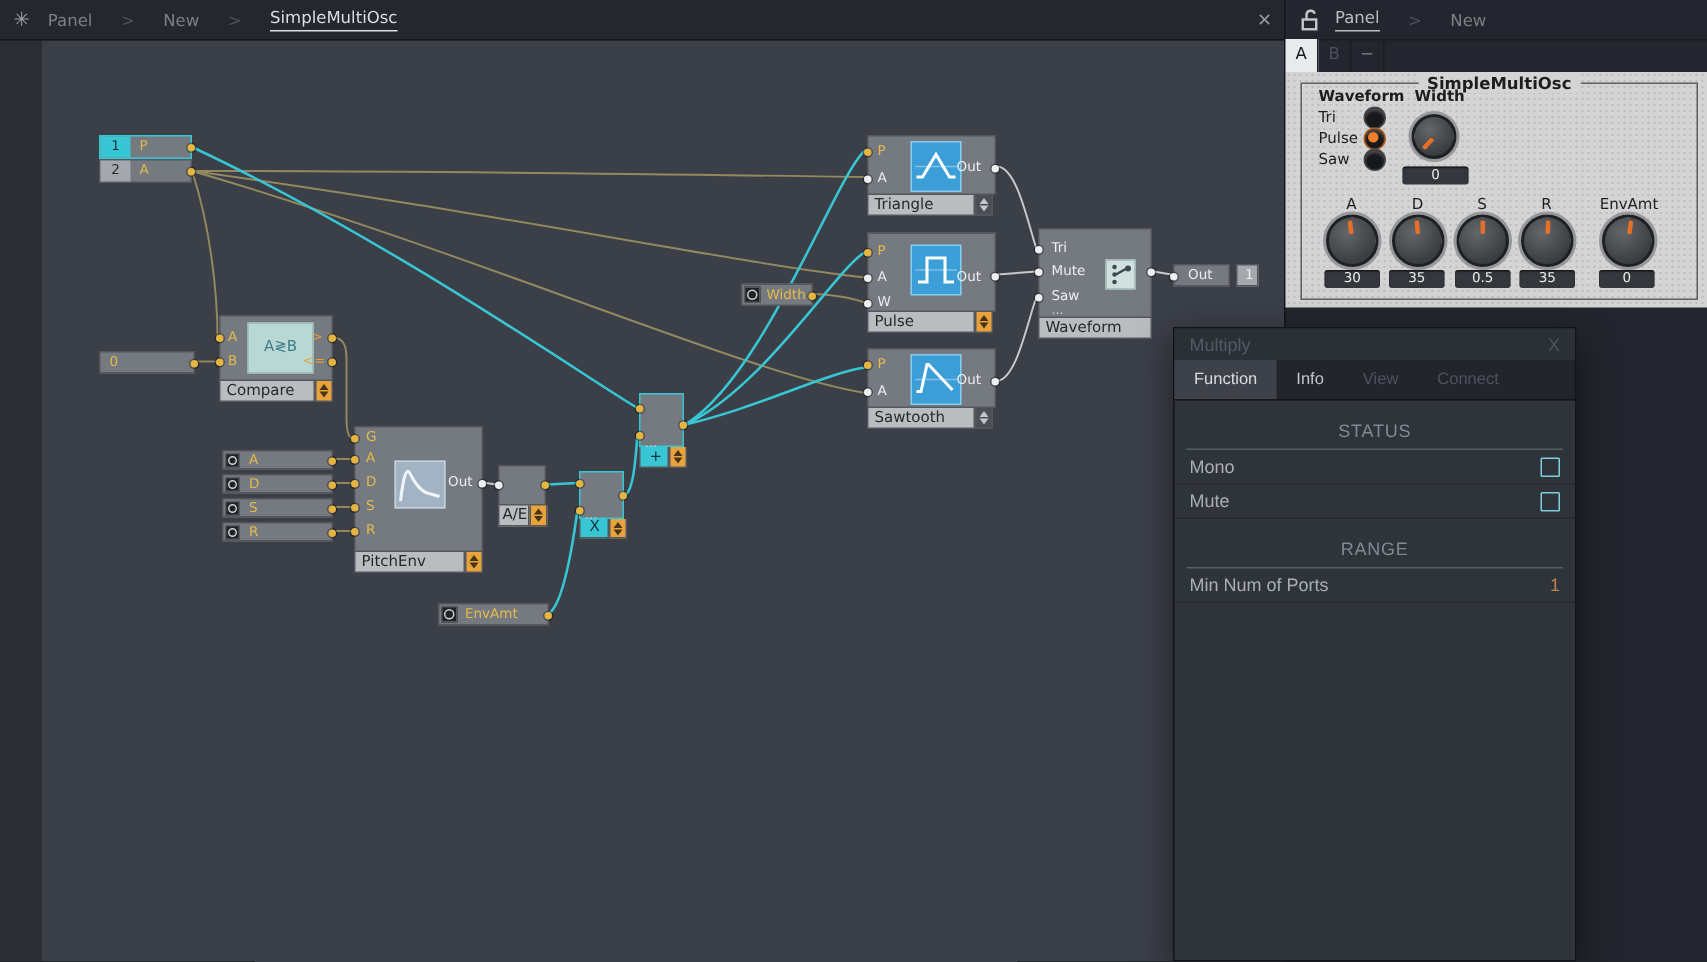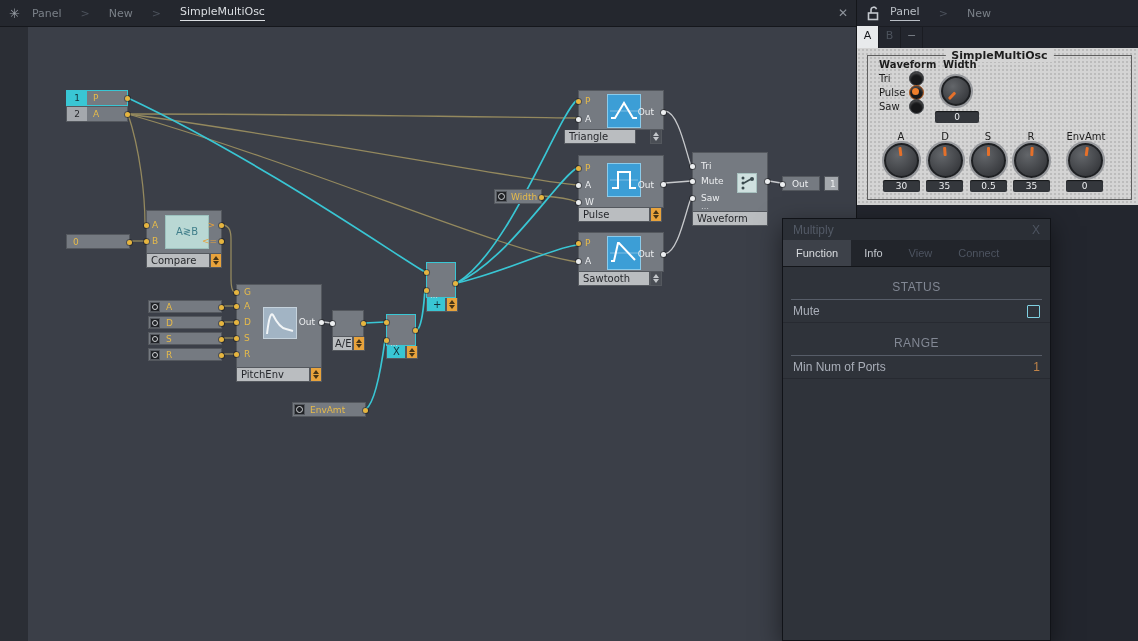--- a/index.html
+++ b/index.html
@@ -263,21 +263,21 @@
     <span class="pl w" style="left:6px;top:24px;">A</span>
     <div class="oscicon" style="left:28px;top:3px;width:34px;height:34px;">
       <svg width="32" height="32">
           <path d="M2,16 L30,16" stroke="rgba(255,255,255,.35)" stroke-width="1"></path>
           <path d="M3,23 L7,23 L16,8 L25,23 L29,23" fill="none" stroke="#fff" stroke-width="2"></path>
         </svg>
     </div>
     <span class="pl w" style="right:9px;top:17px;">Out</span>
     <span class="dot w" style="right:-3px;top:19px;"></span>
   </div>
-  <div class="lbl" style="left:564px;top:130px;width:72px;">Triangle</div>
+  <div class="lbl" style="left:578px;top:130px;width:72px;">Triangle</div>
   <div class="step dk" style="left:650px;top:130px;">
       <i class="up"></i>
       <i class="dn"></i>
     </div>
 
   <div class="mod" style="left:578px;top:155px;width:86px;height:53px;">
     <span class="dot y" style="left:-3px;top:10px;"></span>
     <span class="pl y" style="left:6px;top:8px;">P</span>
     <span class="dot w" style="left:-3px;top:27px;"></span>
     <span class="pl w" style="left:6px;top:25px;">A</span>
@@ -416,20 +416,24 @@
       <span class="xclose" style="color:#4d5460;">X</span>
     </div>
     <div id="pmtabs">
       <span class="pmtab active">Function</span>
       <span class="pmtab bright">Info</span>
       <span class="pmtab">View</span>
       <span class="pmtab">Connect</span>
     </div>
     <div class="sechead">STATUS</div>
     <div class="prow">
+      <span>Mono</span>
+      <span class="cbx"></span>
+    </div>
+    <div class="prow">
       <span>Mute</span>
       <span class="cbx"></span>
     </div>
     <div class="sechead">RANGE</div>
     <div class="prow">
       <span>Min Num of Ports</span>
       <span class="pval">1</span>
     </div>
   </div>
 

